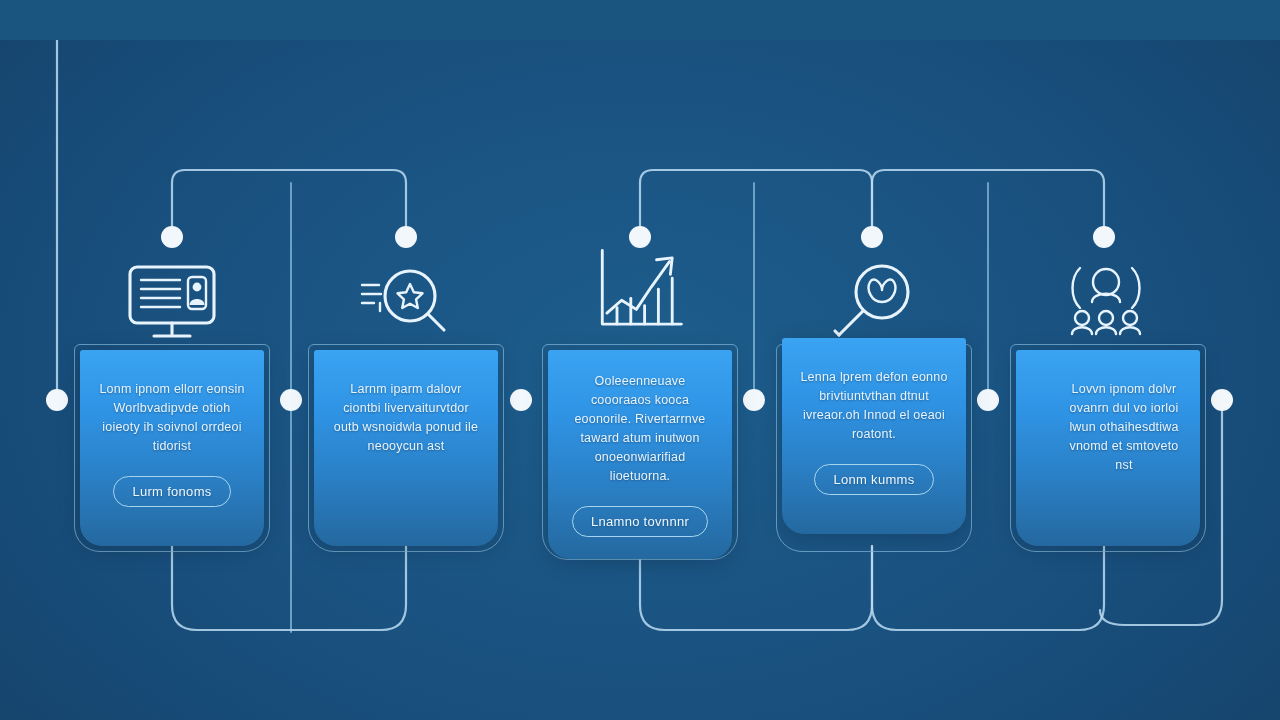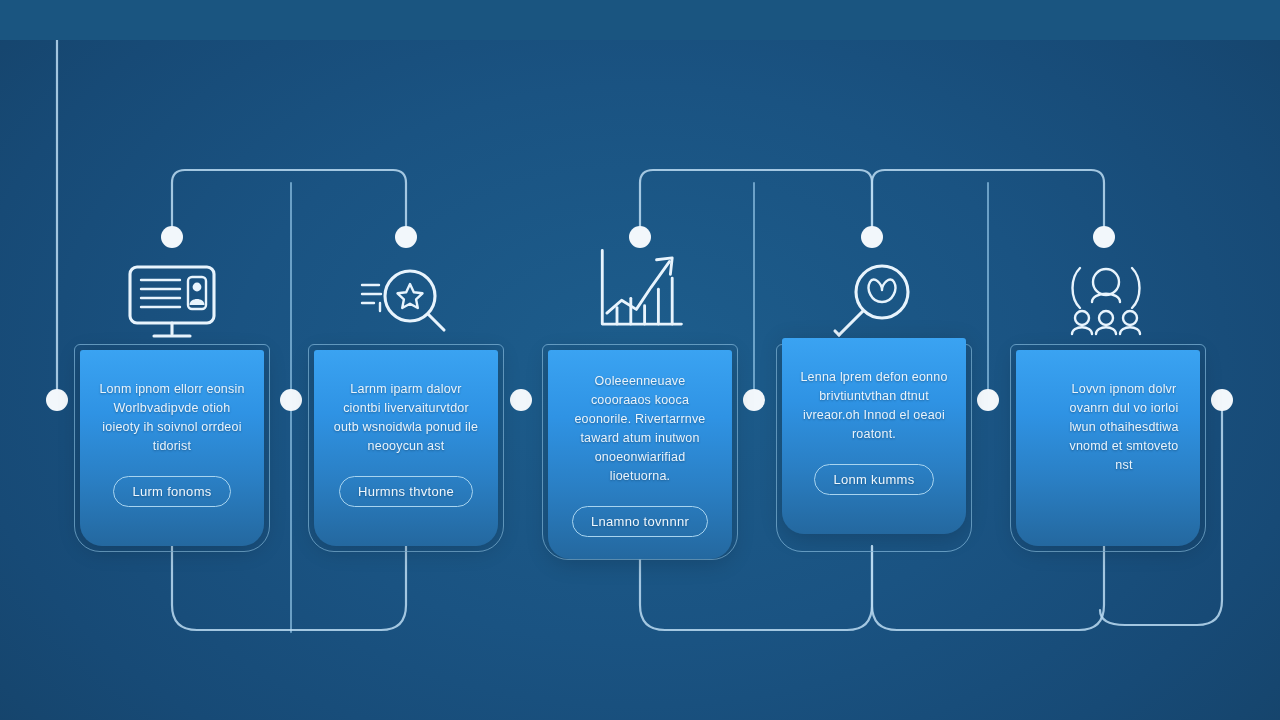--- a/index.html
+++ b/index.html
@@ -245,21 +245,20 @@
   <div class="card-frame" style="left:776px; top:304px; height:208px;"></div>
   <div class="card-frame" style="left:1010px;top:304px; height:208px;"></div>
 
   <div class="card" style="left:80px; top:310px; min-height:196px;">
     <p class="card-body">Lonm ipnom ellorr eonsin Worlbvadipvde otioh ioieoty ih soivnol orrdeoi tidorist</p>
     <button class="card-btn">Lurm fonoms</button>
   </div>
 
   <div class="card" style="left:314px; top:310px; min-height:196px;">
     <p class="card-body">Larnm iparm dalovr ciontbi livervaiturvtdor outb wsnoidwla ponud ile neooycun ast</p>
-    <button class="card-btn">Hurmns thvtone</button>
   </div>
 
   <div class="card" style="left:548px; top:310px; min-height:204px; padding-top:22px;">
     <p class="card-body">Ooleeenneuave coooraaos kooca eoonorile. Rivertarrnve taward atum inutwon onoeonwiarifiad lioetuorna.</p>
     <button class="card-btn">Lnamno tovnnnr</button>
   </div>
 
   <div class="card" style="left:782px; top:298px; min-height:196px;">
     <p class="card-body">Lenna lprem defon eonno brivtiuntvthan dtnut ivreaor.oh Innod el oeaoi roatont.</p>
     <button class="card-btn">Lonm kumms</button>

